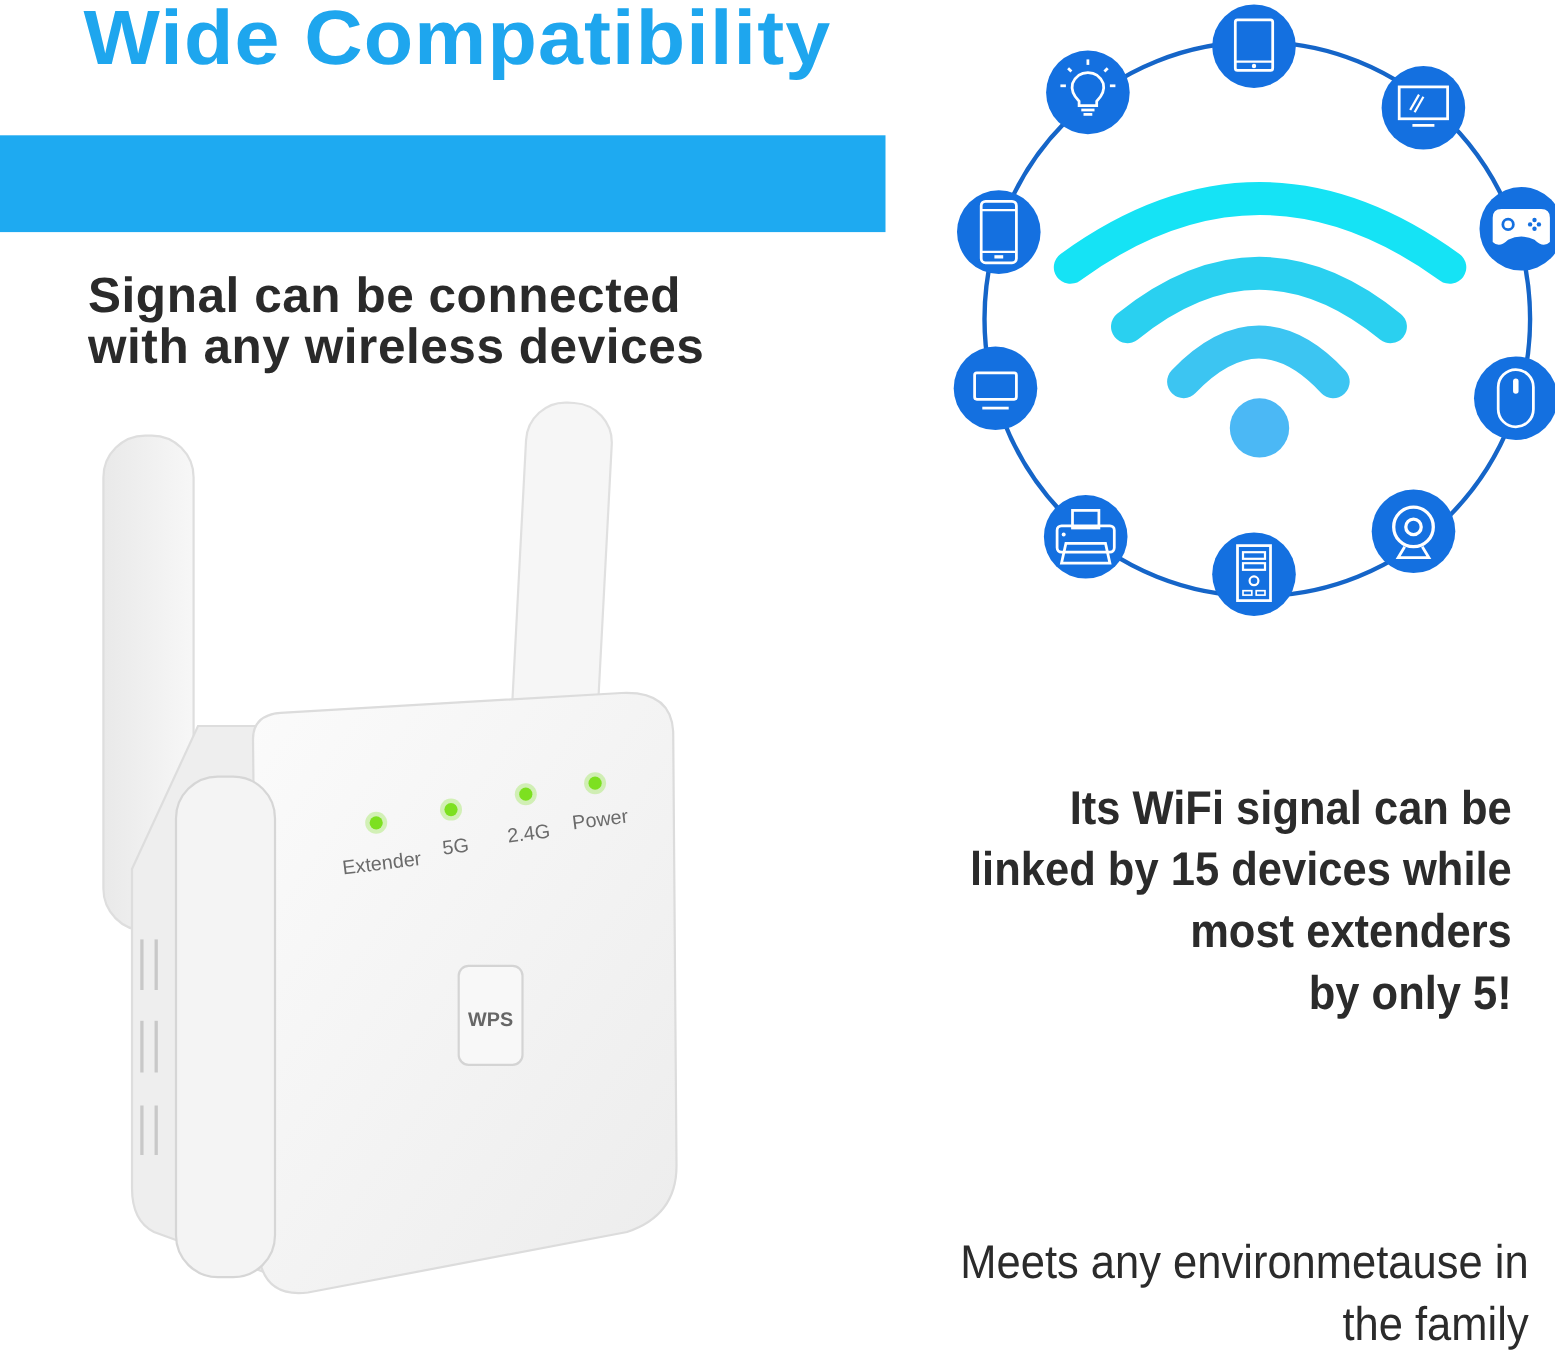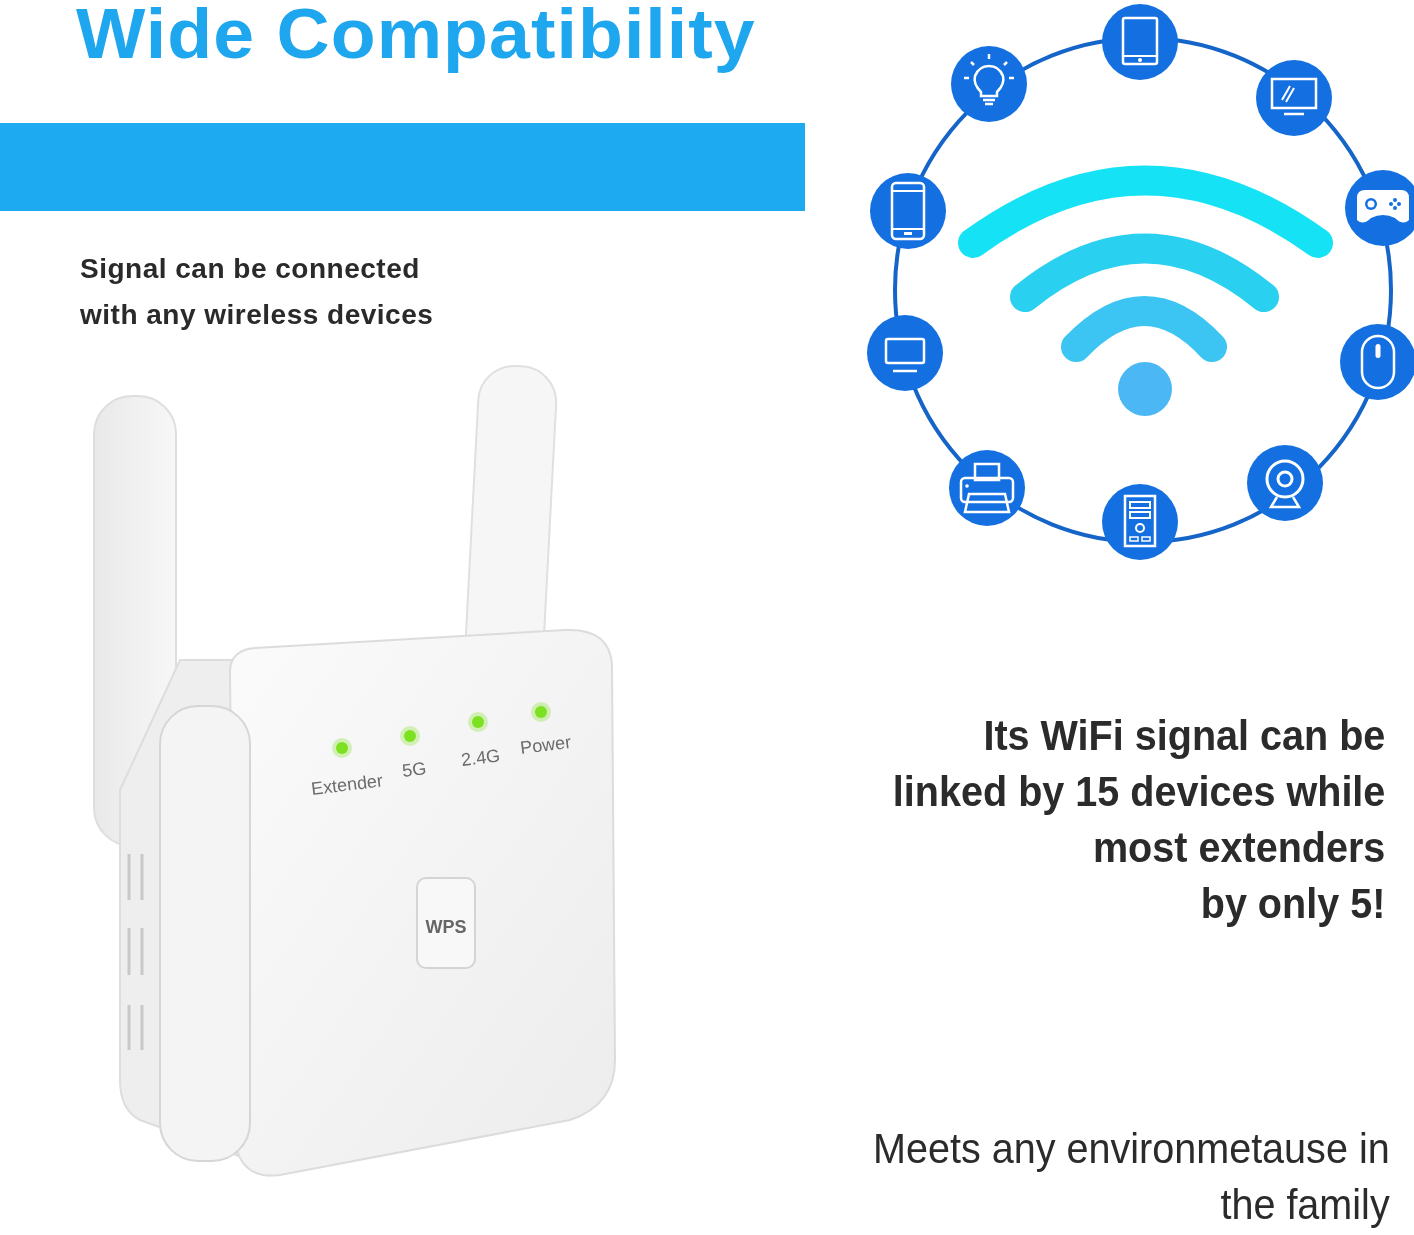--- a/index.html
+++ b/index.html
@@ -1,21 +1,21 @@
 <!DOCTYPE html>
 <html><head>
 <meta charset="utf-8">
 <style>
   html, body { margin:0; padding:0; background:#ffffff; }
   body { width:1414px; height:1235px; position:relative; overflow:hidden; font-family:"Liberation Sans", sans-serif; }
   .title { position:absolute; left:76px; top:-6px; font-family:"Liberation Sans", sans-serif; font-weight:700; font-size:70px; color:#1ea6ee; letter-spacing:1px; white-space:nowrap; transform:scaleX(1.05); transform-origin:left; }
   .banner { position:absolute; left:0; top:123px; width:805px; height:88px; background:#1eaaf1; }
-  .subtitle { position:absolute; left:80px; top:246px; font-weight:700; font-size:28px; line-height:46px; color:#2a2a2a; letter-spacing:0.5px; }
+  .subtitle { position:absolute; left:80px; top:246px; font-weight:700; font-size:45px; line-height:46px; color:#2a2a2a; letter-spacing:0.5px; }
   .subtitle div { white-space:nowrap; }
-  .claim { position:absolute; right:29px; top:707px; text-align:right; font-weight:700; font-size:43px; line-height:56px; color:#2b2b2b; }
+  .claim { position:absolute; right:40px; top:707px; text-align:right; font-weight:700; font-size:43px; line-height:56px; color:#2b2b2b; }
   .claim div, .env div { white-space:nowrap; transform:scaleX(0.92); transform-origin:right; }
   .env { position:absolute; right:24px; top:1120px; text-align:right; font-weight:400; font-size:43px; line-height:56px; color:#2b2b2b; }
   .diagram { position:absolute; left:850px; top:0; width:564px; height:580px; }
   .device { position:absolute; left:80px; top:360px; width:560px; height:820px; }
   .led-label { font-family:"Liberation Sans", sans-serif; font-size:18px; fill:#6b6b6b; }
 </style>
 </head>
 <body>
 
 <div class="title">Wide Compatibility</div>

